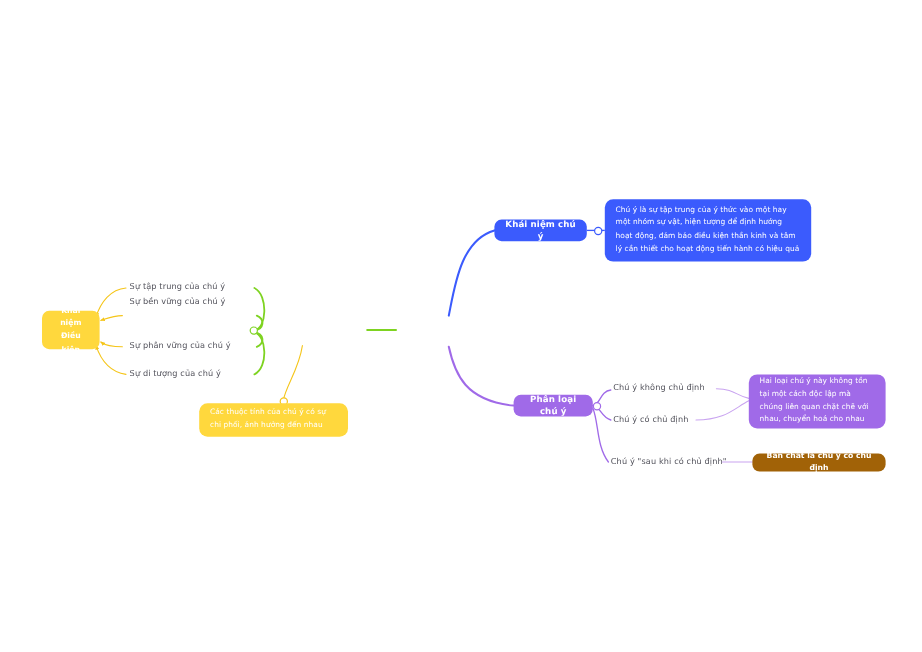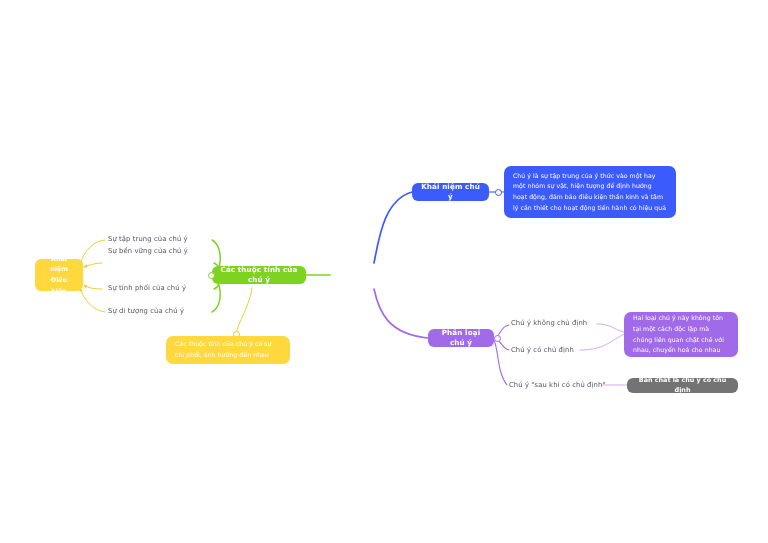--- a/index.html
+++ b/index.html
@@ -69,21 +69,21 @@
     line-height: 1.72;
     text-align: left;
     justify-content: flex-start;
     letter-spacing: .05px;
   }
   .note-blue   { background: #3b5bfd; color: #ffffff; }
   .note-purple { background: #a06ae8; color: #ffffff; }
   .note-yellow { background: #ffd83d; color: #ffffff; }
 
   .note-pill-purple {
-    background: #737373;
+    background: #a16207;
     color: #ffffff;
     border-radius: 6px;
     font-size: 6.4px;
     font-weight: 600;
     padding: 5px 9px;
   }
 
   .tag-yellow {
     background: #ffd83d;
     color: #ffffff;
@@ -174,29 +174,28 @@
   <div class="node leaf" style="left:511px; top:318px; width:90px; height:12px;">Chú ý không chủ định</div>
 
   <div class="node leaf" style="left:511px; top:345px; width:90px; height:12px;">Chú ý có chủ định</div>
 
   <div class="node leaf" style="left:509px; top:380px; width:100px; height:12px;">Chú ý "sau khi có chủ định"</div>
 
   <div class="node note note-purple" style="left:624px; top:312px; width:114px; height:45px;">Hai loại chú ý này không tồn tại một cách độc lập mà chúng liên quan chặt chẽ với nhau, chuyển hoá cho nhau</div>
 
   <div class="node note-pill-purple" style="left:627px; top:378px; width:111px; height:15px;">Bản chất là chú ý có chủ định</div>
 
-  <div class="node pill pill-green" style="left:212px; top:266px; width:94px; height:18px;">Các thuộc tính của chú ý</div>
 
   <div class="handle handle-green" style="left:208px; top:271.5px;"></div>
 
   <div class="node leaf" style="left:108px; top:234px; width:96px; height:12px;">Sự tập trung của chú ý</div>
 
   <div class="node leaf" style="left:108px; top:246px; width:96px; height:12px;">Sự bền vững của chú ý</div>
 
-  <div class="node leaf" style="left:108px; top:283px; width:96px; height:12px;">Sự tính phối của chú ý</div>
+  <div class="node leaf" style="left:108px; top:283px; width:96px; height:12px;">Sự phân vững của chú ý</div>
 
   <div class="node leaf" style="left:108px; top:306px; width:96px; height:12px;">Sự di tượng của chú ý</div>
 
   <div class="node tag-yellow" style="left:35px; top:259px; width:48px; height:32px;">Khái niệm
 Điều kiện</div>
 
   <div class="handle handle-yellow" style="left:232.5px; top:330.5px;"></div>
 
   <div class="node note note-yellow" style="left:166px; top:336px; width:124px; height:28px;">Các thuộc tính của chú ý có sự chi phối, ảnh hưởng đến nhau</div>
 

